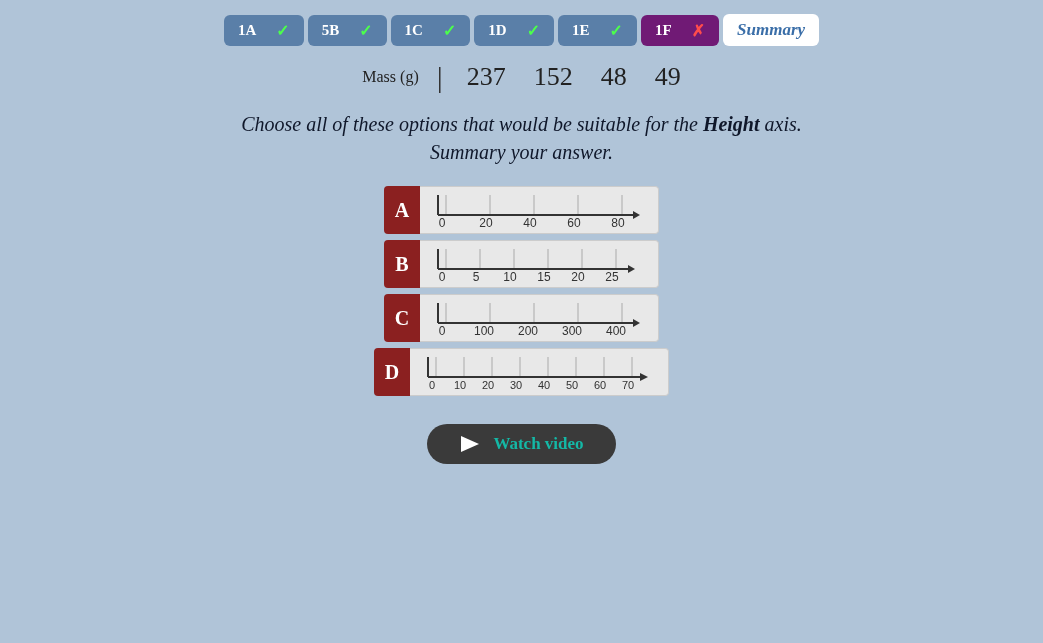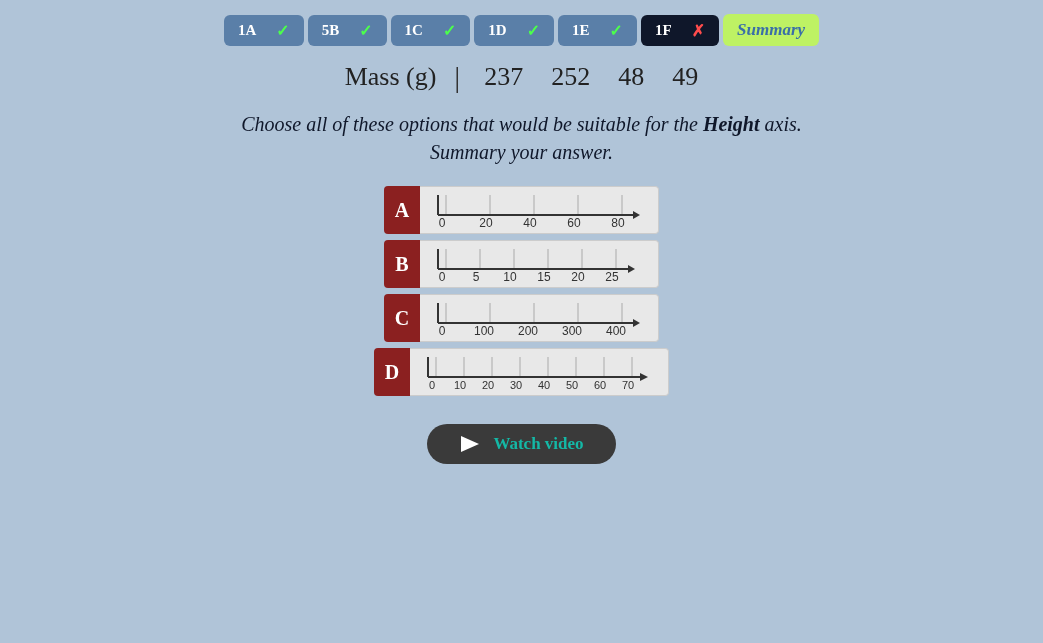--- a/index.html
+++ b/index.html
@@ -33,50 +33,50 @@
       gap: 20px;
       cursor: pointer;
     }
 
     .nav-tab .checkmark {
       color: #4cff4c;
       font-size: 16px;
     }
 
     .nav-tab.active-wrong {
-      background: #0f172a;
+      background: #701a75;
     }
 
     .nav-tab .cross {
       color: #ff4c4c;
       font-size: 16px;
     }
 
     .nav-tab.summary {
-      background: #bef264;
+      background: #ffffff;
       color: #3a6ea8;
       font-style: italic;
       font-size: 17px;
       font-weight: bold;
       border: none;
     }
 
     
     .mass-row {
       display: flex;
       justify-content: center;
       align-items: center;
       font-size: 26px;
       color: #222;
       margin: 4px 0 16px 0;
       gap: 18px;
     }
 
     .mass-label {
-      font-size: 26px;
+      font-size: 16px;
       font-weight: normal;
     }
 
     .mass-divider {
       font-size: 30px;
       color: #333;
       margin-right: 6px;
     }
 
     .mass-values {
@@ -192,21 +192,21 @@
   <div class="nav-tab summary">
     <span>Summary</span>
   </div>
 </div>
 
 <div class="mass-row">
   <span class="mass-label">Mass (g)</span>
   <span class="mass-divider">|</span>
   <div class="mass-values">
     <span>237</span>
-    <span>252</span>
+    <span>152</span>
     <span>48</span>
     <span>49</span>
   </div>
 </div>
 
 <div class="question-area">
   <div>
     <span class="italic">Choose all of these options that would be suitable for the </span><span class="bold italic">Height</span><span class="italic"> axis.</span>
   </div>
   <div>

